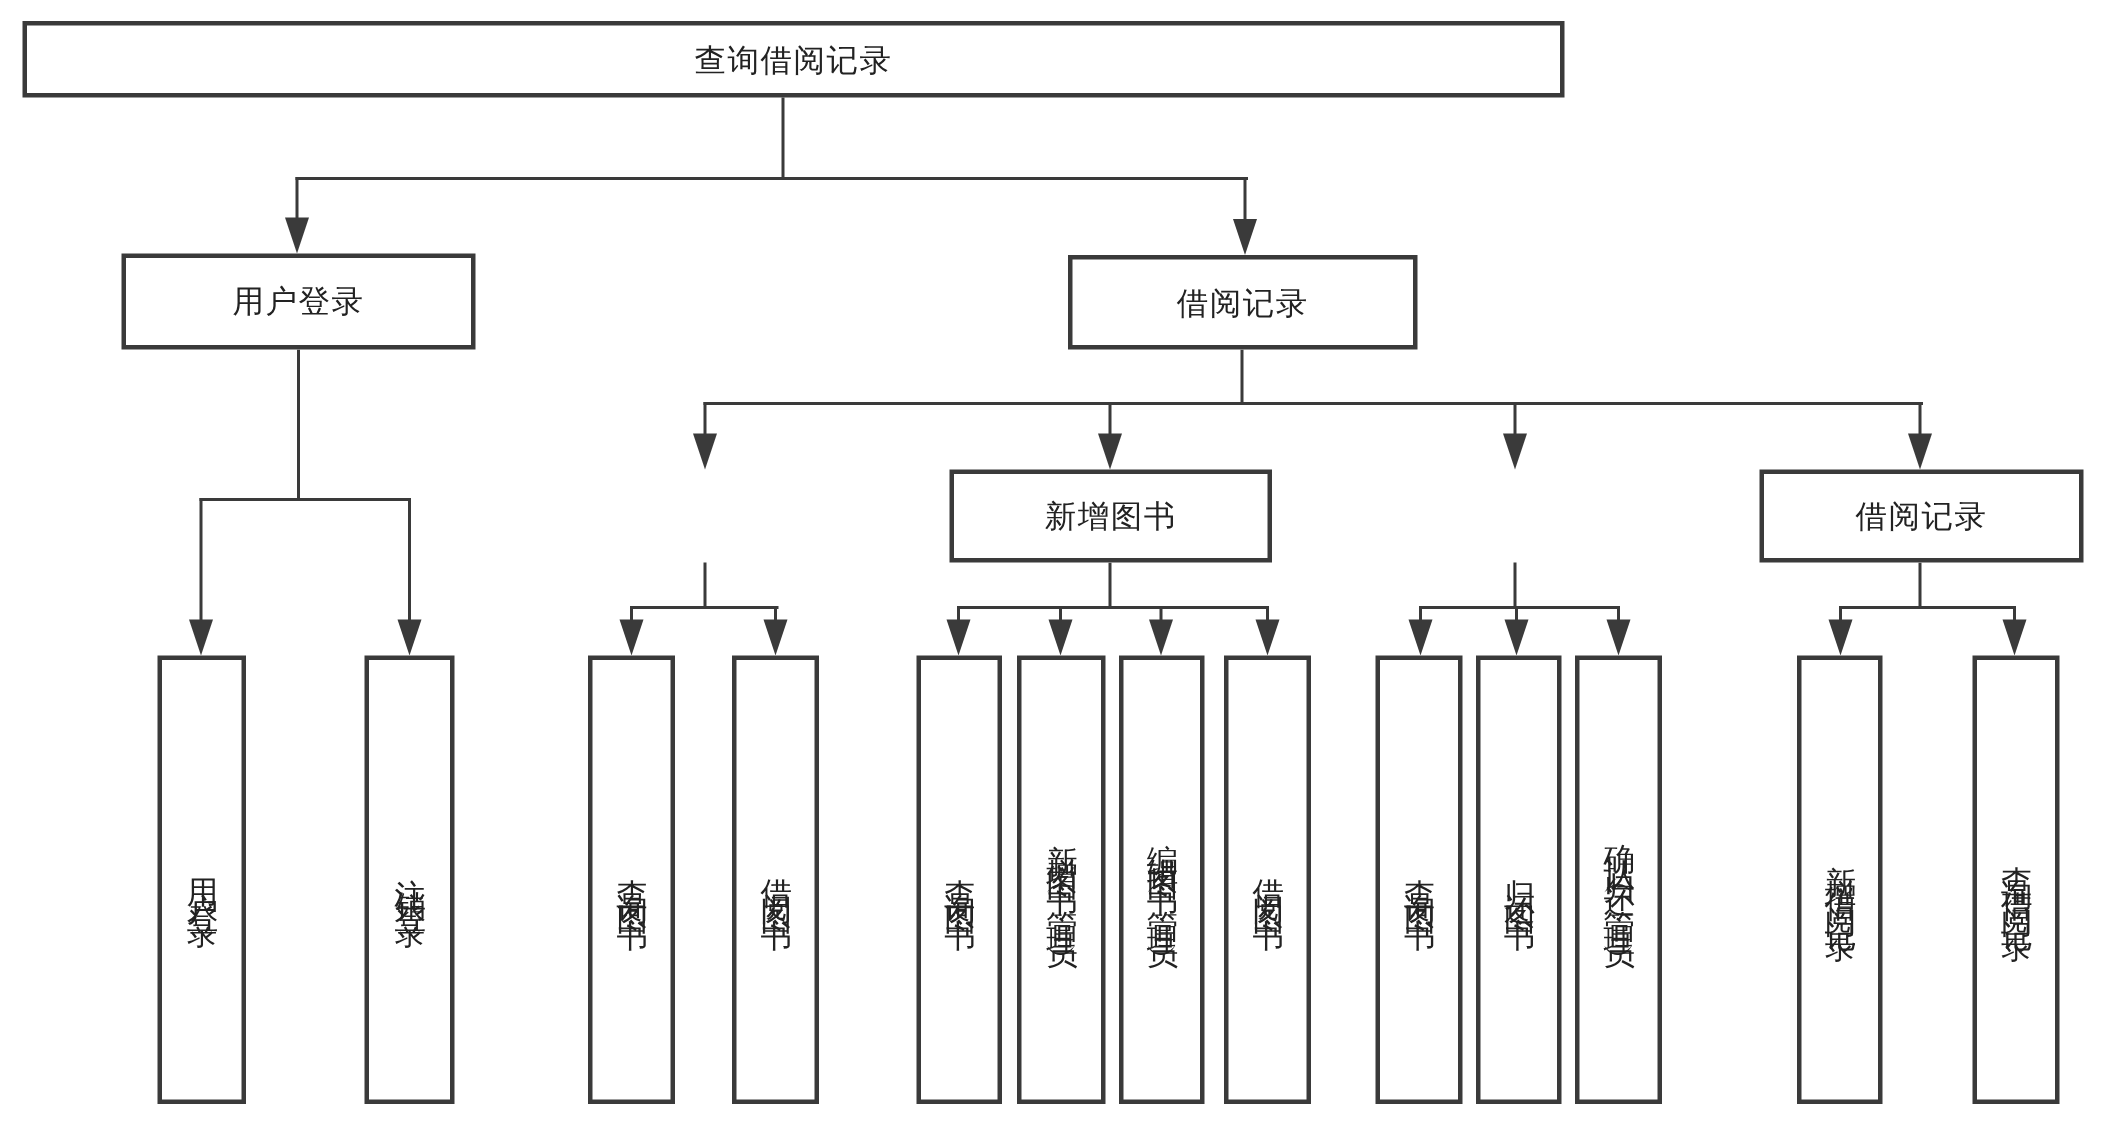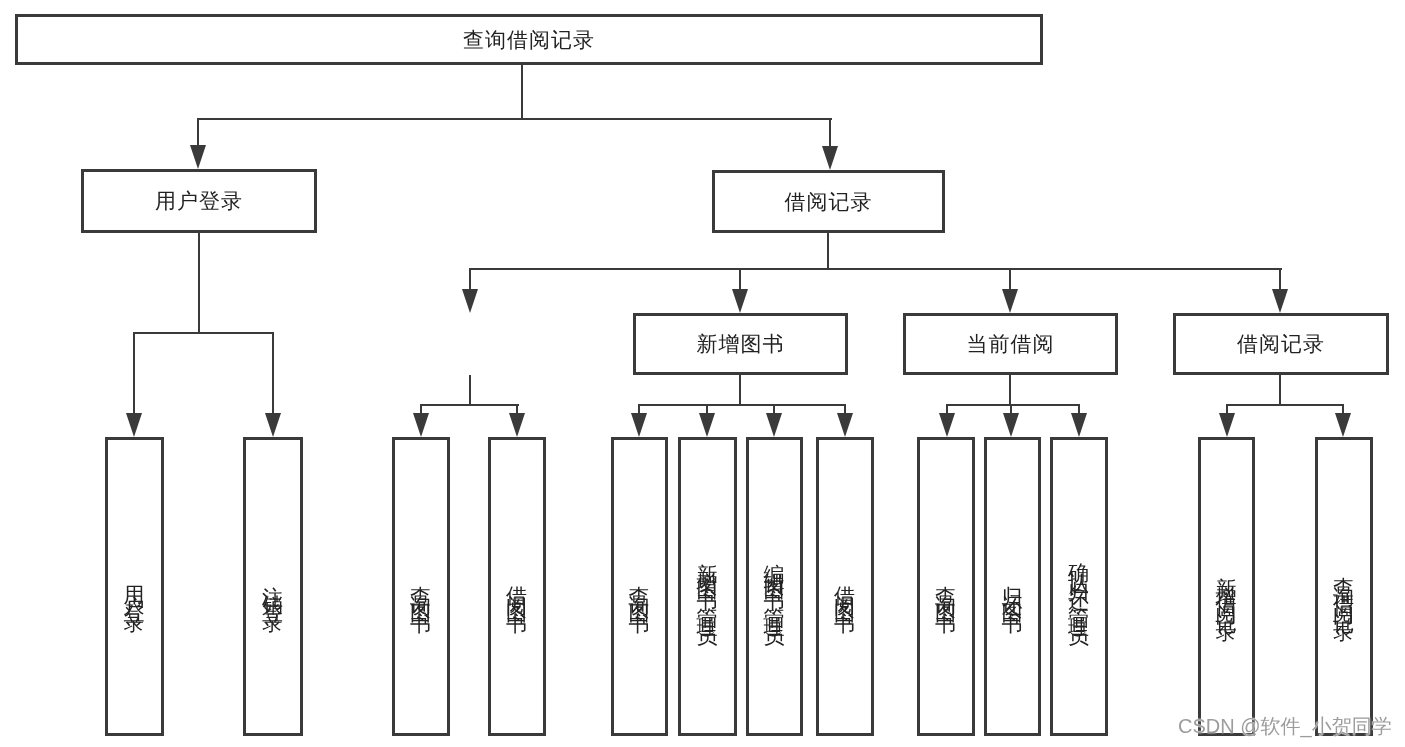--- a/index.html
+++ b/index.html
@@ -149,23 +149,20 @@
   <div class="node node-h" style="left:81px;top:169px;width:236px;height:64px">
     <span>用户登录</span>
   </div>
   <div class="node node-h" style="left:712px;top:170px;width:233px;height:63px">
     <span>借阅记录</span>
   </div>
 
   <div class="node node-h" style="left:633px;top:313px;width:215px;height:62px">
     <span>新增图书</span>
   </div>
-  <div class="node node-h" style="left:903px;top:313px;width:215px;height:62px">
-    <span>当前借阅</span>
-  </div>
   <div class="node node-h" style="left:1173px;top:313px;width:216px;height:62px">
     <span>借阅记录</span>
   </div>
 
   <div class="node node-v" style="left:105px;width:59px">
     <span>用户登录</span>
   </div>
   <div class="node node-v" style="left:243px;width:60px">
     <span>注销登录</span>
   </div>
@@ -200,15 +197,14 @@
     <span>确认归还（管理员）</span>
   </div>
 
   <div class="node node-v" style="left:1198px;width:57px">
     <span>新增借阅记录</span>
   </div>
   <div class="node node-v" style="left:1315px;width:58px">
     <span>查询借阅记录</span>
   </div>
 
-  <div class="watermark">CSDN @软件_小贺同学</div>
 
 </div>
 
 </body></html>

